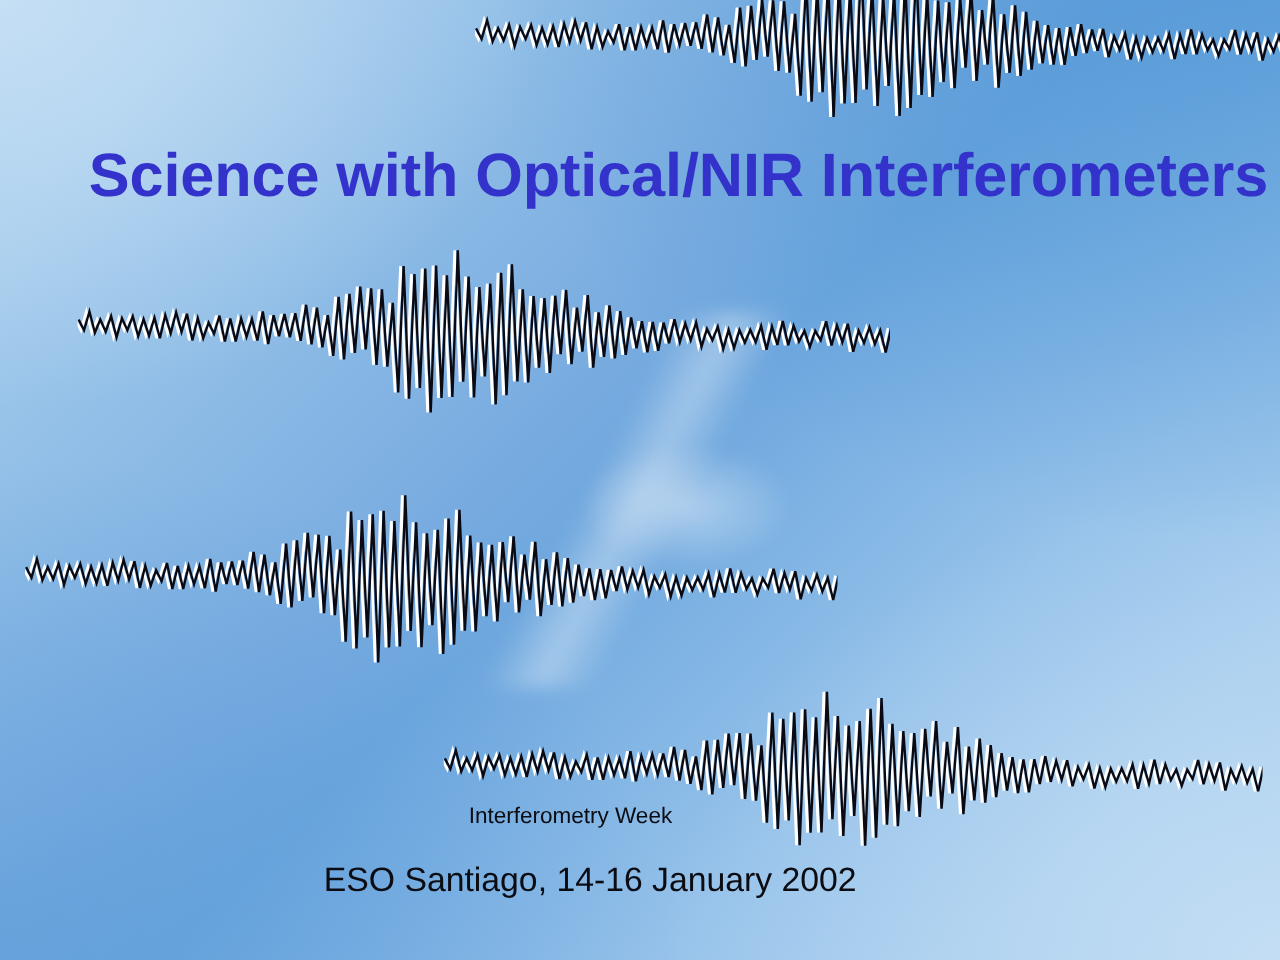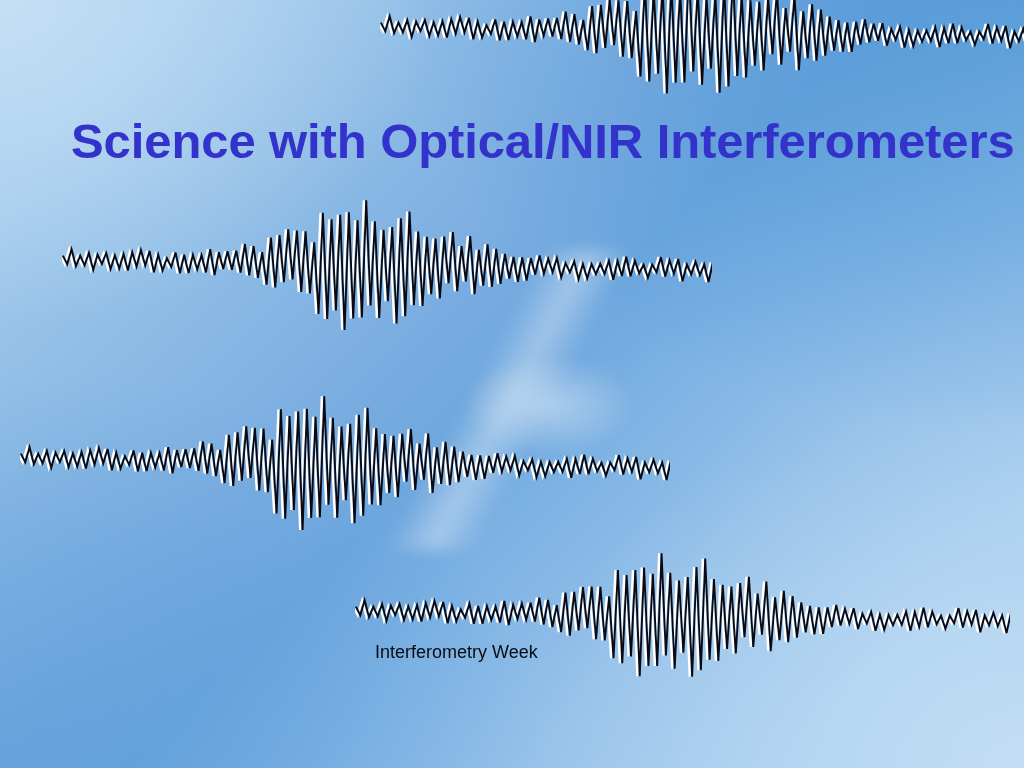--- a/index.html
+++ b/index.html
@@ -168,14 +168,15 @@
           <path d="M 0.90 66.68 L 5.27 75.30 L 9.63 60.17 L 14.00 77.18 L 18.37 66.58 L 22.73 76.38 L 27.10 63.93 L 31.47 80.89 L 35.83 65.51 L 40.20 75.11 L 44.57 64.00 L 48.93 80.03 L 53.30 66.32 L 57.67 79.51 L 62.03 65.09 L 66.40 81.58 L 70.77 63.11 L 75.13 77.58 L 79.50 60.86 L 83.87 76.42 L 88.23 62.06 L 92.60 83.17 L 96.97 65.80 L 101.33 81.41 L 105.70 69.22 L 110.07 77.75 L 114.43 63.68 L 118.80 83.74 L 123.17 66.09 L 127.53 83.75 L 131.90 66.05 L 136.27 80.09 L 140.63 66.65 L 145.00 82.52 L 149.37 60.98 L 153.73 85.09 L 158.10 64.73 L 162.47 78.94 L 166.83 63.40 L 171.20 79.81 L 175.57 62.77 L 179.93 81.62 L 184.30 57.63 L 188.67 84.47 L 193.03 59.94 L 197.40 87.03 L 201.77 65.21 L 206.13 92.11 L 210.50 52.51 L 214.87 95.57 L 219.23 51.85 L 223.60 90.37 L 227.97 46.98 L 232.33 88.13 L 236.70 46.48 L 241.07 99.10 L 245.43 46.83 L 249.80 100.52 L 254.17 56.22 L 258.53 118.08 L 262.90 29.97 L 267.27 123.24 L 271.63 35.10 L 276.00 116.35 L 280.37 29.95 L 284.73 136.19 L 289.10 27.51 L 293.47 126.06 L 297.83 33.88 L 302.20 126.01 L 306.57 13.40 L 310.93 115.34 L 315.30 32.87 L 319.67 128.67 L 324.03 40.50 L 328.40 112.73 L 332.77 36.93 L 337.13 136.65 L 341.50 27.03 L 345.87 130.23 L 350.23 18.53 L 354.60 119.67 L 358.97 39.09 L 363.33 120.85 L 367.70 44.90 L 372.07 108.87 L 376.43 46.56 L 380.80 113.50 L 385.17 43.14 L 389.53 97.21 L 393.90 36.85 L 398.27 107.00 L 402.63 53.53 L 407.00 94.64 L 411.37 41.66 L 415.73 111.26 L 420.10 57.23 L 424.47 100.22 L 428.83 50.82 L 433.20 102.09 L 437.57 56.03 L 441.93 97.71 L 446.30 62.46 L 450.67 92.41 L 455.03 65.82 L 459.40 94.39 L 463.77 67.47 L 468.13 93.85 L 472.50 67.42 L 476.87 87.12 L 481.23 64.90 L 485.60 85.49 L 489.97 68.72 L 494.33 83.88 L 498.70 68.18 L 503.07 88.98 L 507.43 73.58 L 511.80 83.51 L 516.17 71.78 L 520.53 90.72 L 524.90 74.56 L 529.27 89.73 L 533.63 74.88 L 538.00 85.37 L 542.37 74.61 L 546.73 84.90 L 551.10 71.56 L 555.47 90.90 L 559.83 72.05 L 564.20 87.04 L 568.57 67.73 L 572.93 87.22 L 577.30 71.60 L 581.67 84.21 L 586.03 75.66 L 590.40 88.66 L 594.77 75.63 L 599.13 83.23 L 603.50 68.09 L 607.87 87.45 L 612.23 71.28 L 616.60 84.73 L 620.97 70.02 L 625.33 92.34 L 629.70 75.43 L 634.07 85.42 L 638.43 72.76 L 642.80 86.23 L 647.17 75.34 L 651.53 93.00 L 655.90 73.49" fill="none" stroke="#0A0A14" stroke-width="1.9" stroke-linejoin="miter"></path>
         </svg>
       </div>
     </div>
 
   <div class="slide-text" id="title">Science with Optical/NIR Interferometers</div>
 
 
   <div class="slide-text" id="event">Interferometry Week</div>
 
+  <div class="slide-text" id="venue">ESO Santiago, 14-16 January 2002</div>
 
 </div>
 
 </body></html>

